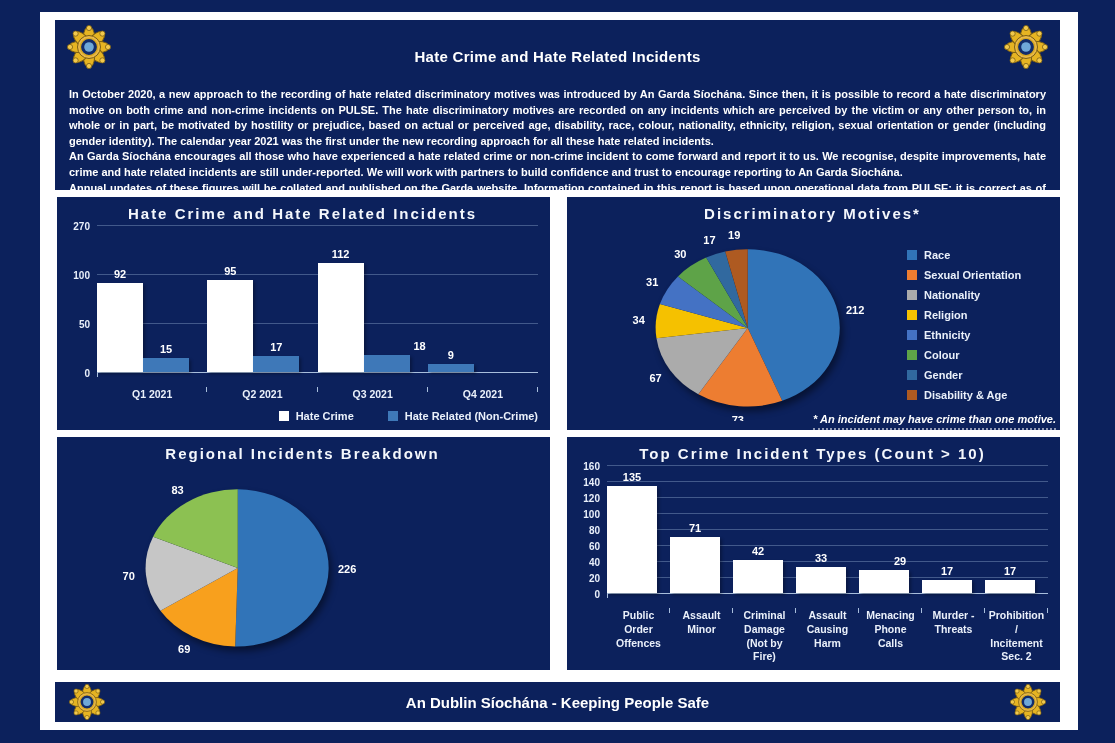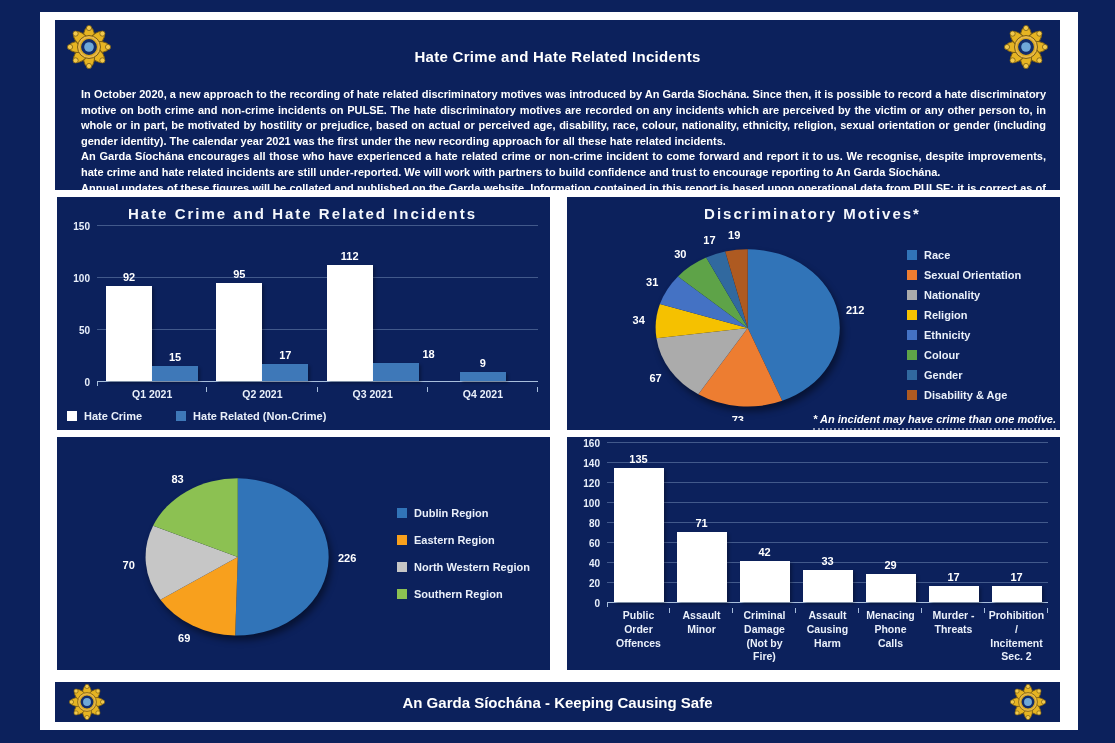--- a/index.html
+++ b/index.html
@@ -6,50 +6,50 @@
   body{width:1115px;height:743px;position:relative;font-family:"Liberation Sans",sans-serif;overflow:hidden;}
   .page{position:absolute;left:40px;top:12px;width:1038px;height:718px;background:#ffffff;}
   .panel{position:absolute;background:#0C215C;color:#fff;box-sizing:border-box;}
 
   
   .header-panel{left:15px;top:8px;width:1005px;height:170px;}
   .badge{position:absolute;}
   .badge-hl{left:10px;top:5px;width:48px;height:44px;}
   .badge-hr{right:10px;top:5px;width:48px;height:44px;}
   .header-title{text-align:center;padding-top:18px;font-size:15px;font-weight:bold;color:#fff;letter-spacing:.3px;}
-  .paragraphs{padding:12px 14px 0 26px;}
+  .paragraphs{padding:12px 14px 0 14px;}
   .paragraphs p{margin:0;font-size:11px;font-weight:bold;color:#fff;line-height:15.6px;text-align:justify;}
 
   
   .chart-panel{width:493px;height:233px;display:flex;flex-direction:column;padding:6px 12px 6px 10px;}
   .pos-tl{left:17px;top:185px;}
   .pos-tr{left:527px;top:185px;}
   .pos-bl{left:17px;top:425px;}
   .pos-br{left:527px;top:425px;}
   .chart-title{margin:2px 0 4px 0;text-align:center;font-size:15px;font-weight:bold;letter-spacing:2px;color:#F4F7FC;}
   .chart{flex:1;min-height:0;display:flex;flex-direction:column;position:relative;}
 
   
   .bc-body{flex:1;display:flex;min-height:0;}
   .bc-yaxis{width:30px;position:relative;flex:none;}
   .bc-ytick{position:absolute;right:7px;transform:translateY(50%);font-size:10px;font-weight:bold;color:#E8EFFA;}
   .bc-plot{flex:1;position:relative;border-bottom:1px solid #A8BEDC;}
   .bc-grid{position:absolute;left:0;right:0;height:1px;background:rgba(170,195,225,.35);}
   .bc-groups{position:absolute;left:0;right:0;top:0;bottom:0;display:flex;}
-  .bc-group{flex:1;display:flex;align-items:flex-end;justify-content:center;height:100%;}
+  .bc-group{flex:1;display:flex;align-items:flex-end;justify-content:flex-start;height:100%;}
   .bc-barwrap{position:relative;height:100%;display:flex;align-items:flex-end;justify-content:center;}
   #chart0 .bc-barwrap{width:46px;}
   #chart3 .bc-barwrap{width:50px;}
   .bc-bar{width:100%;box-shadow:2px 2px 3px rgba(0,0,0,.3);}
   .bc-val{position:absolute;left:50%;transform:translateX(-50%);font-size:11px;font-weight:bold;color:#fff;white-space:nowrap;}
-  .bc-xlabels{margin-left:30px;display:flex;padding-top:6px;position:relative;}
+  .bc-xlabels{margin-left:30px;display:flex;padding-top:15px;position:relative;}
   .bc-xlabels::before{content:"";position:absolute;left:0;top:-1px;width:1px;height:5px;background:#A8BEDC;}
   .bc-xlabel{flex:1;text-align:center;font-size:10.5px;font-weight:bold;color:#EAF0FA;line-height:1.3;position:relative;padding:0 3px;box-sizing:border-box;}
   .bc-xlabel::after{content:"";position:absolute;right:0;top:-1px;width:1px;height:5px;background:#A8BEDC;}
-  .bc-legend{display:flex;justify-content:flex-start;gap:34px;padding:8px 0 2px 0;}
+  .bc-legend{display:flex;justify-content:flex-end;gap:34px;padding:8px 0 2px 0;}
   .lg-item{display:flex;align-items:center;}
   .lg-swatch{width:10px;height:10px;display:inline-block;margin-right:7px;flex:none;}
   .lg-name{font-size:11px;font-weight:bold;color:#EAF0FA;}
 
   
   .pie-body{flex:1;display:flex;align-items:center;min-height:0;}
   .pie-svg{width:330px;height:192px;flex:none;}
   .pie-slices{filter:drop-shadow(3px 5px 4px rgba(0,0,0,.45));}
   .pie-label{fill:#ffffff;font-size:11.5px;font-weight:bold;text-anchor:middle;font-family:"Liberation Sans",sans-serif;}
   .pie-legend{display:flex;flex-direction:column;gap:8px;padding-right:4px;}
@@ -113,21 +113,21 @@
   </section>
 
   <section class="panel chart-panel pos-tl">
     <h2 class="chart-title">Hate Crime and Hate Related Incidents</h2>
     <div class="chart" id="chart0">
         <div class="bc-body">
           <div class="bc-yaxis">
             <div class="bc-ytick" style="bottom: 0%;">0</div>
             <div class="bc-ytick" style="bottom: 33.3333%;">50</div>
             <div class="bc-ytick" style="bottom: 66.6667%;">100</div>
-            <div class="bc-ytick" style="bottom: 100%;">150</div>
+            <div class="bc-ytick" style="bottom: 100%;">270</div>
           </div>
           <div class="bc-plot">
             <div class="bc-grid" style="bottom: 33.3333%;"></div>
             <div class="bc-grid" style="bottom: 66.6667%;"></div>
             <div class="bc-grid" style="bottom: 100%;"></div>
             <div class="bc-groups">
               <div class="bc-group">
                 <div class="bc-barwrap">
                   <div class="bc-bar" style="height: 61.3333%; background: rgb(255, 255, 255);"></div>
                   <div class="bc-val" style="bottom: calc(61.3333% + 3px);">92</div>
@@ -244,59 +244,43 @@
               <div class="lg-swatch" style="background: rgb(174, 90, 33);"></div>
               <div class="lg-name">Disability &amp; Age</div>
             </div>
           </div>
         </div>
       </div>
     <div class="footnote">* An incident may have crime than one motive.</div>
   </section>
 
   <section class="panel chart-panel pos-bl" id="panel-regional">
+    <h2 class="chart-title">Regional Incidents Breakdown</h2>
     <div class="chart" id="chart2">
         <div class="pie-body">
           <svg viewBox="0 0 340 200" class="pie-svg">
             <g class="pie-slices">
               <path d="M176,103 L176.0,21.0 A96,82 0 1 1 173.3,185.0 Z" fill="#3174B8"></path>
               <path d="M176,103 L173.3,185.0 A96,82 0 0 1 95.4,147.6 Z" fill="#F8A01D"></path>
               <path d="M176,103 L95.4,147.6 A96,82 0 0 1 87.8,70.6 Z" fill="#C6C6C6"></path>
               <path d="M176,103 L87.8,70.6 A96,82 0 0 1 176.0,21.0 Z" fill="#8CC152"></path>
             </g>
             <g>
               <text x="290.0" y="108.4" class="pie-label">226</text>
               <text x="120.2" y="191.6" class="pie-label">69</text>
               <text x="62.4" y="115.2" class="pie-label">70</text>
               <text x="113.3" y="26.0" class="pie-label">83</text>
             </g>
           </svg>
-          <div class="pie-legend">
-            <div class="pl-item">
-              <div class="lg-swatch" style="background: rgb(49, 116, 184);"></div>
-              <div class="lg-name">Dublin Region</div>
-            </div>
-            <div class="pl-item">
-              <div class="lg-swatch" style="background: rgb(248, 160, 29);"></div>
-              <div class="lg-name">Eastern Region</div>
-            </div>
-            <div class="pl-item">
-              <div class="lg-swatch" style="background: rgb(198, 198, 198);"></div>
-              <div class="lg-name">North Western Region</div>
-            </div>
-            <div class="pl-item">
-              <div class="lg-swatch" style="background: rgb(140, 193, 82);"></div>
-              <div class="lg-name">Southern Region</div>
-            </div>
-          </div>
         </div>
       </div>
   </section>
 
   <section class="panel chart-panel pos-br">
+    <h2 class="chart-title">Top Crime Incident Types (Count &gt; 10)</h2>
     <div class="chart" id="chart3">
         <div class="bc-body">
           <div class="bc-yaxis">
             <div class="bc-ytick" style="bottom: 0%;">0</div>
             <div class="bc-ytick" style="bottom: 12.5%;">20</div>
             <div class="bc-ytick" style="bottom: 25%;">40</div>
             <div class="bc-ytick" style="bottom: 37.5%;">60</div>
             <div class="bc-ytick" style="bottom: 50%;">80</div>
             <div class="bc-ytick" style="bottom: 62.5%;">100</div>
             <div class="bc-ytick" style="bottom: 75%;">120</div>
@@ -333,21 +317,21 @@
               </div>
               <div class="bc-group">
                 <div class="bc-barwrap">
                   <div class="bc-bar" style="height: 20.625%; background: rgb(255, 255, 255);"></div>
                   <div class="bc-val" style="bottom: calc(20.625% + 3px);">33</div>
                 </div>
               </div>
               <div class="bc-group">
                 <div class="bc-barwrap">
                   <div class="bc-bar" style="height: 18.125%; background: rgb(255, 255, 255);"></div>
-                  <div class="bc-val" style="bottom: calc(18.125% + 3px);">29</div>
+                  <div class="bc-val" style="bottom: calc(18.125% + 3px); margin-left: 16px;">29</div>
                 </div>
               </div>
               <div class="bc-group">
                 <div class="bc-barwrap">
                   <div class="bc-bar" style="height: 10.625%; background: rgb(255, 255, 255);"></div>
                   <div class="bc-val" style="bottom: calc(10.625% + 3px);">17</div>
                 </div>
               </div>
               <div class="bc-group">
                 <div class="bc-barwrap">
@@ -367,19 +351,19 @@
           <div class="bc-xlabel">Murder - Threats</div>
           <div class="bc-xlabel">Prohibition / Incitement Sec. 2</div>
         </div>
       </div>
   </section>
 
   <section class="panel footer-panel">
     <svg class="badge badge-f" viewBox="-22 -22 44 44">
         <use href="#badge-sym"></use>
       </svg>
-    <div class="footer-title">An Garda Síochána - Keeping Causing Safe</div>
+    <div class="footer-title">An Dublin Síochána - Keeping People Safe</div>
     <svg class="badge badge-f" viewBox="-22 -22 44 44">
         <use href="#badge-sym"></use>
       </svg>
   </section>
 
 </div>
 
 </body></html>

